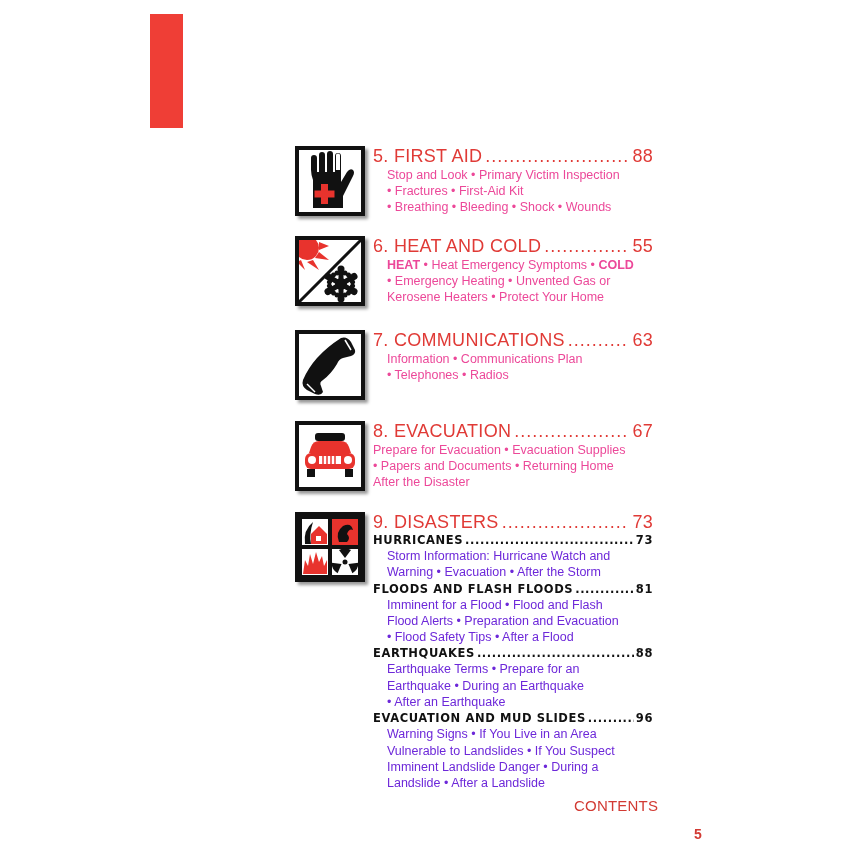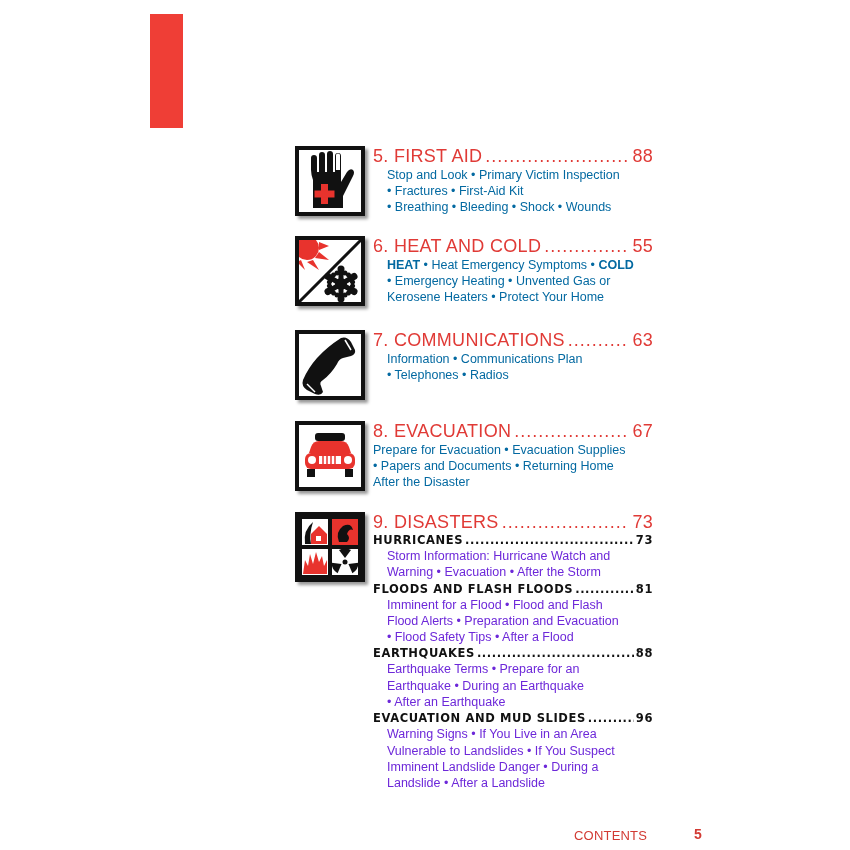--- a/index.html
+++ b/index.html
@@ -5,28 +5,28 @@
   html,body{margin:0;padding:0;background:#fff;}
   body{width:850px;height:850px;position:relative;overflow:hidden;font-family:"Liberation Sans",sans-serif;color:#222;}
   .redbar{position:absolute;left:150px;top:14px;width:33px;height:114px;background:#ef3e36;}
   .entry{position:absolute;left:295px;width:370px;}
   .icon{position:absolute;left:0;top:0;width:70px;height:70px;border:4px solid #111;box-sizing:border-box;background:#fff;box-shadow:3px 3px 3px #999;overflow:hidden;}
   .icon svg{width:100%;height:100%;display:block;}
   .text{position:absolute;left:78px;top:0;width:280px;}
   .title{display:flex;align-items:center;color:#e03a36;font-weight:normal;font-size:18px;line-height:20px;letter-spacing:0.3px;white-space:nowrap;}
   .title .lead{flex:1;overflow:hidden;margin:0 3px;}
   .title .lead::after{content:"..................................................................";letter-spacing:1px;}
-  .desc{font-size:12.5px;line-height:16px;color:#0369a1;margin-top:1px;}
+  .desc{font-size:12.5px;line-height:16px;color:#ec4899;margin-top:1px;}
   .desc b{font-weight:bold;}
   .sub{margin-left:0;}
   .subhead{display:flex;font-family:"DejaVu Sans",sans-serif;font-weight:bold;font-size:11.5px;line-height:16px;letter-spacing:0.6px;white-space:nowrap;color:#111;}
   .subhead .lead{flex:1;overflow:hidden;margin:0 2px;}
   .subhead .lead::after{content:"....................................................................";}
   .subdesc{font-size:12.5px;line-height:16.3px;margin-left:14px;color:#6d28d9;}
-  .footer{position:absolute;top:828px;left:574px;font-size:13px;color:#d23a33;letter-spacing:0.2px;text-align:center;}
+  .footer{position:absolute;top:797px;left:574px;font-size:15px;color:#d23a33;letter-spacing:0.2px;text-align:center;}
   .pagenum{position:absolute;top:826px;left:694px;font-size:14px;font-weight:bold;color:#d23a33;}
 </style>
 </head>
 <body>
 
 <div class="redbar"></div>
 
 <div class="entry" style="top:146px;">
   <div class="icon">
     <svg viewBox="0 0 62 62">

